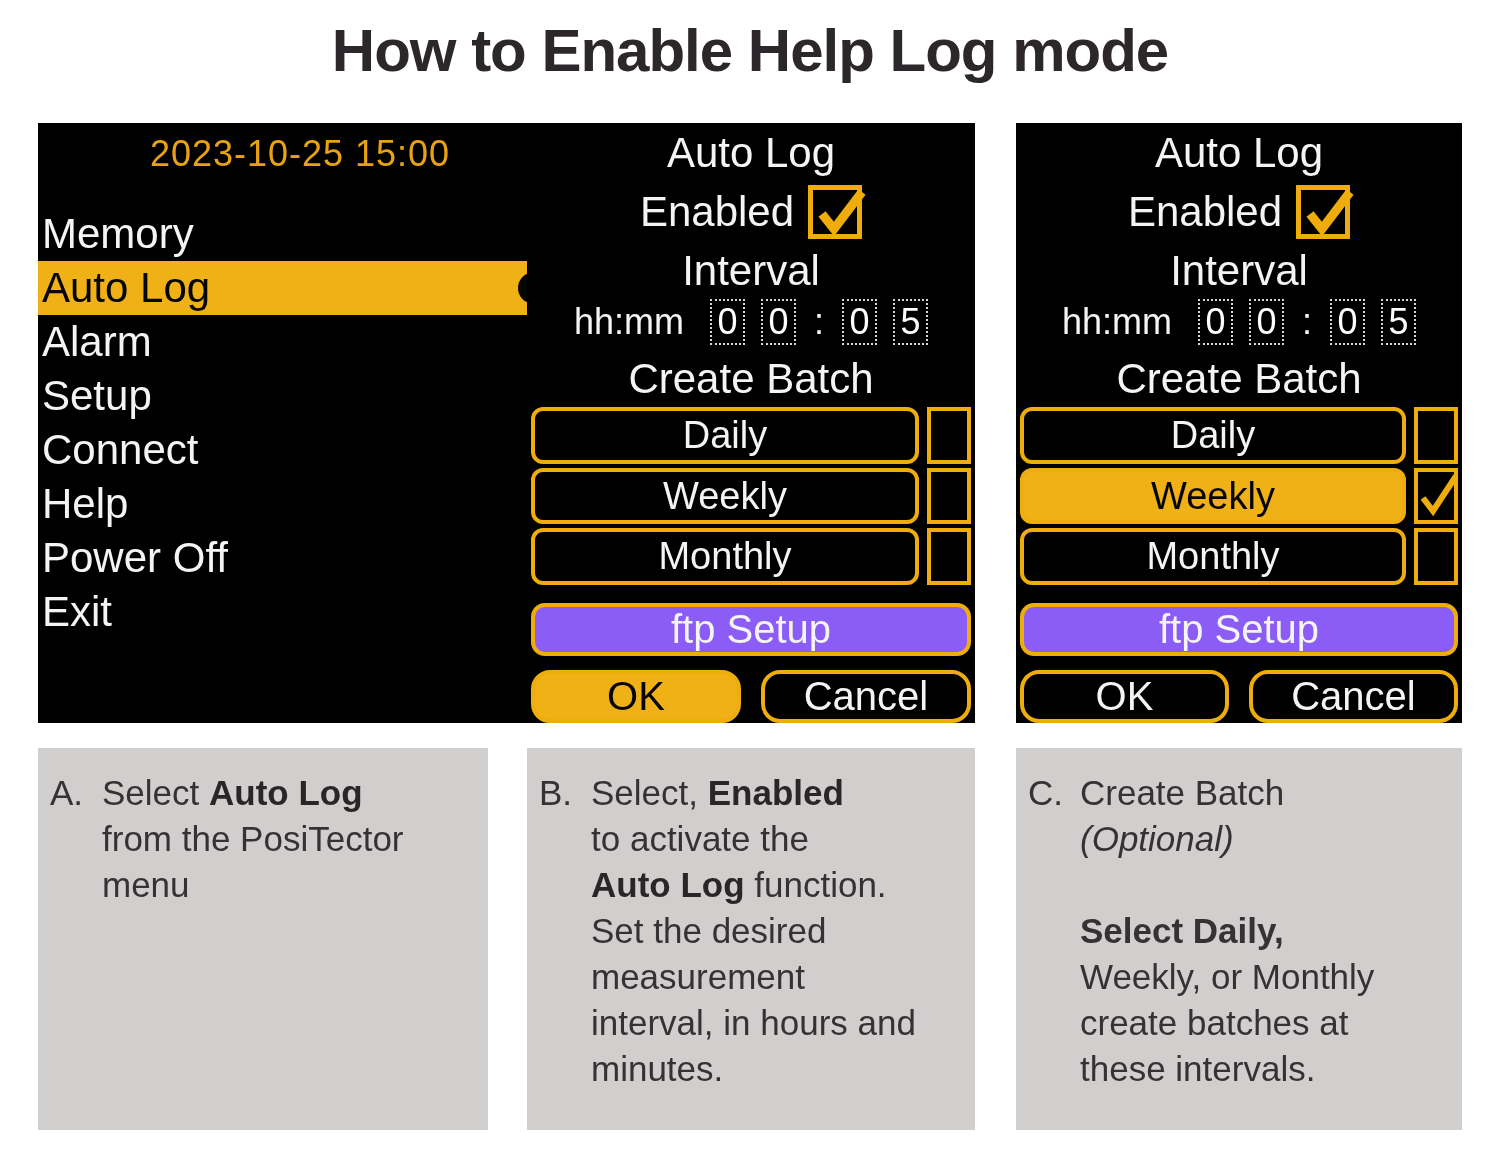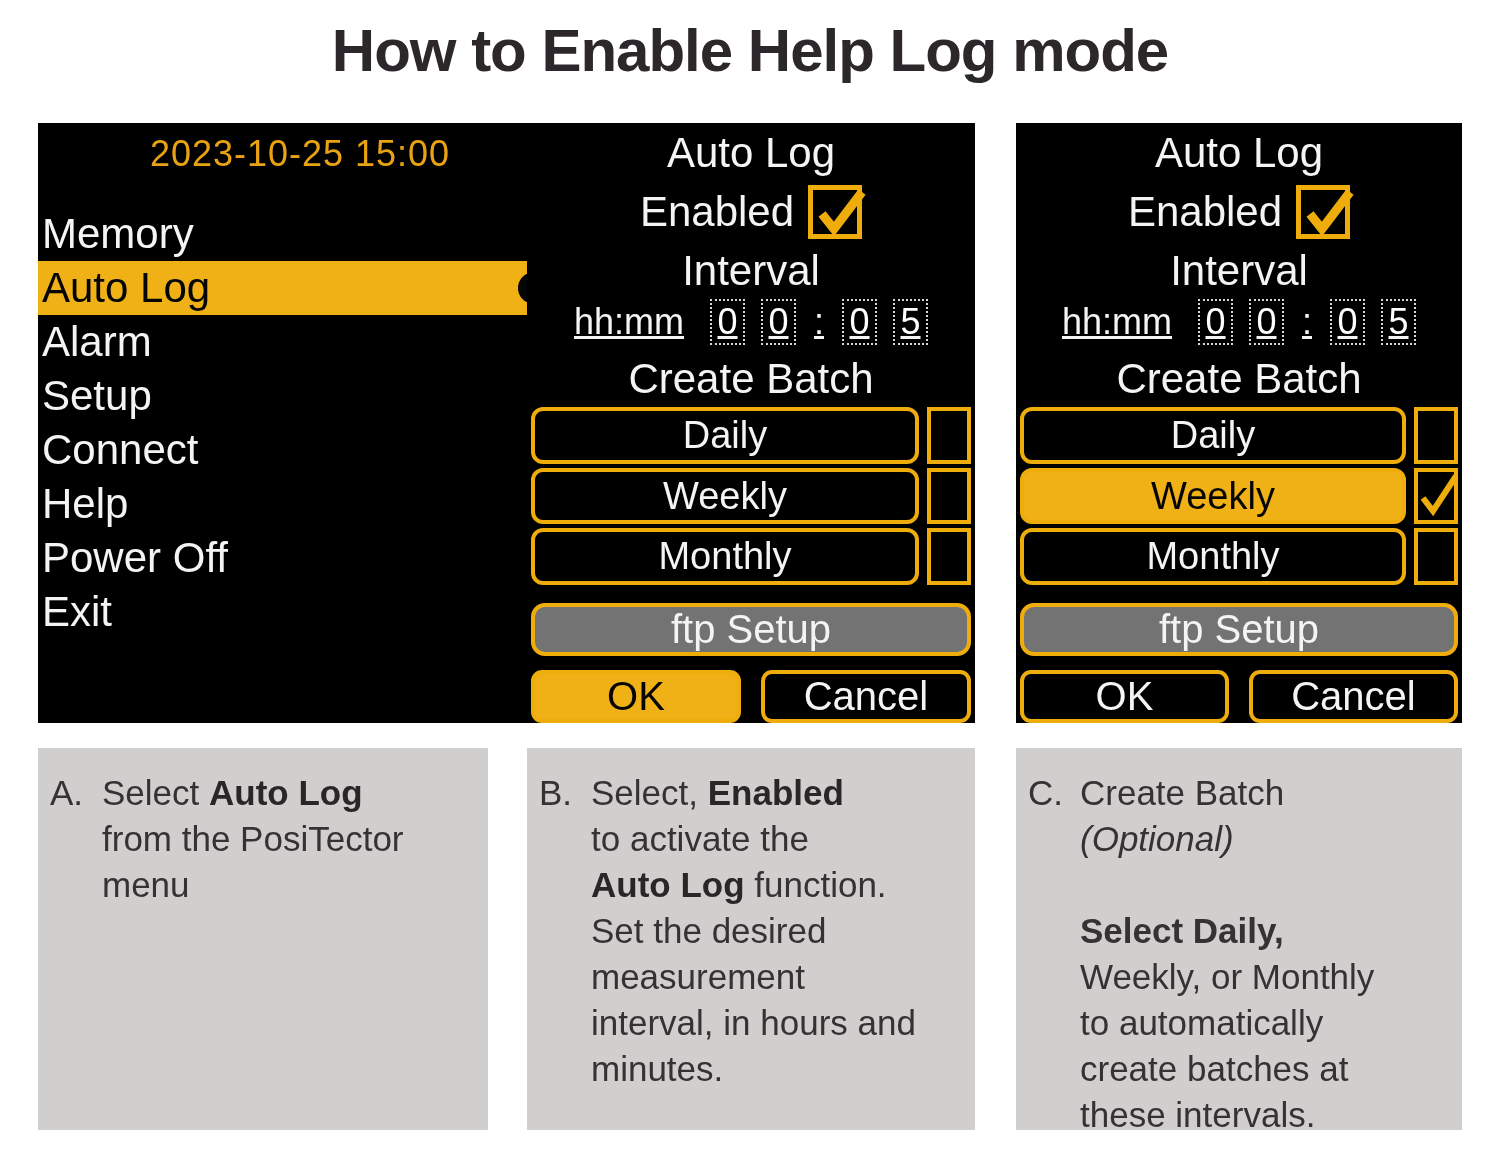--- a/index.html
+++ b/index.html
@@ -65,21 +65,21 @@
   }
   .enabled-label { font-size: 42px; }
   .big-checkbox {
     width: 54px; height: 54px; border: 5px solid var(--amber);
     position: relative; background: #000;
   }
   .big-checkbox svg { position: absolute; left: 1px; top: -4px; overflow: visible; }
   .cfg-interval { margin-top: 8px; text-align: center; font-size: 42px; }
   .interval-row {
     margin-top: 4px; display: flex; justify-content: center;
-    align-items: center; gap: 16px; height: 48px; text-decoration: underline;
+    align-items: center; gap: 16px; height: 48px;
   }
   .hhmm { font-size: 36px; margin-right: 10px; }
   .digit-box {
     width: 35px; height: 46px; border: 2px dotted #D8D8D8;
     display: flex; align-items: center; justify-content: center;
     font-size: 36px; color: #fff;
   }
   .digit-colon { font-size: 36px; margin: 0 2px; }
   .batch-title { margin-top: 10px; text-align: center; font-size: 42px; }
 
@@ -91,26 +91,26 @@
   }
   .opt-btn.filled { background: var(--hl); color: #050505; }
   .opt-check {
     width: 44px; margin-left: 8px; border: 4px solid var(--amber);
     background: #000; position: relative;
   }
   .opt-check svg { position: absolute; left: 0; top: 0; overflow: visible; }
 
   .ftp-btn {
     margin-top: 18px; height: 54px; border: 4px solid var(--amber);
-    border-radius: 14px; background: #737373; color: var(--scr-text);
+    border-radius: 14px; background: #8b5cf6; color: var(--scr-text);
     font-size: 40px; display: flex; align-items: center; justify-content: center;
   }
   .okcancel-row { margin-top: 14px; display: flex; gap: 20px; height: 54px; }
   .ok-btn, .cancel-btn {
-    flex: 1; border: 4px solid var(--amber); border-radius: 11px;
+    flex: 1; border: 4px solid var(--amber); border-radius: 19px;
     background: #000; color: var(--scr-text); font-size: 40px;
     display: flex; align-items: center; justify-content: center;
   }
   .ok-btn.filled { background: var(--hl); color: #050505; }
 
   
   .caption {
     position: absolute; top: 748px; height: 382px;
     background: var(--cap-bg); color: var(--cap-text);
     font-size: 35px; line-height: 46px;
@@ -268,17 +268,16 @@
   </div>
 </div>
 
 <div class="caption c3">
   <div class="cap-letter">C.</div>
   <div class="cap-body">
     <div>Create Batch</div>
     <div class="i">(Optional)</div>
     <div class="cap-gap">Select Daily,</div>
     <div>Weekly, or Monthly</div>
-    <div>to automatically</div>
     <div>create batches at</div>
     <div>these intervals.</div>
   </div>
 </div>
 
 </body></html>

